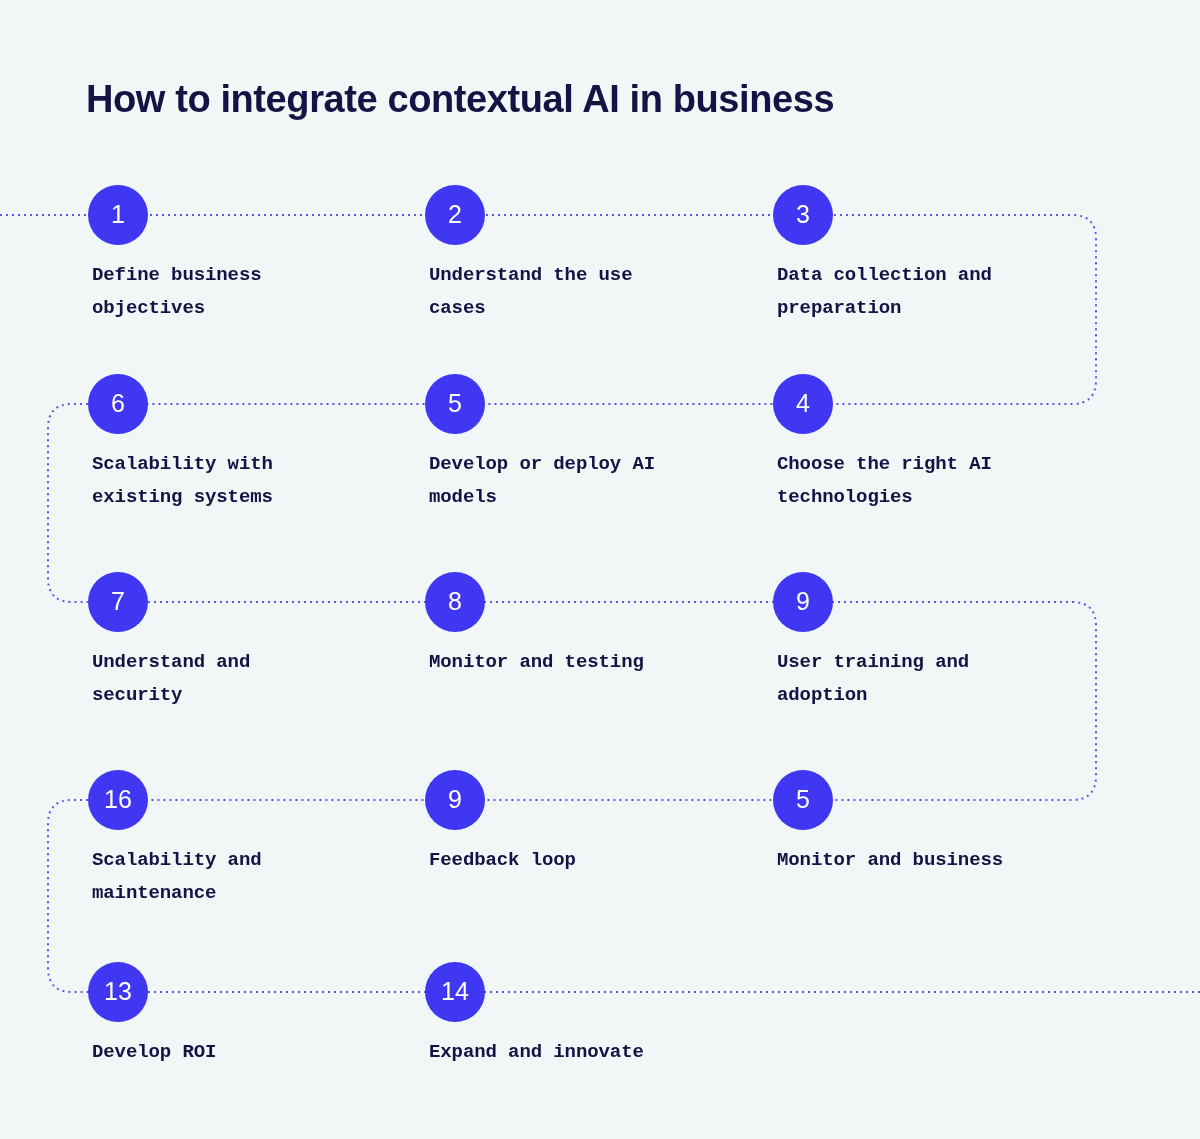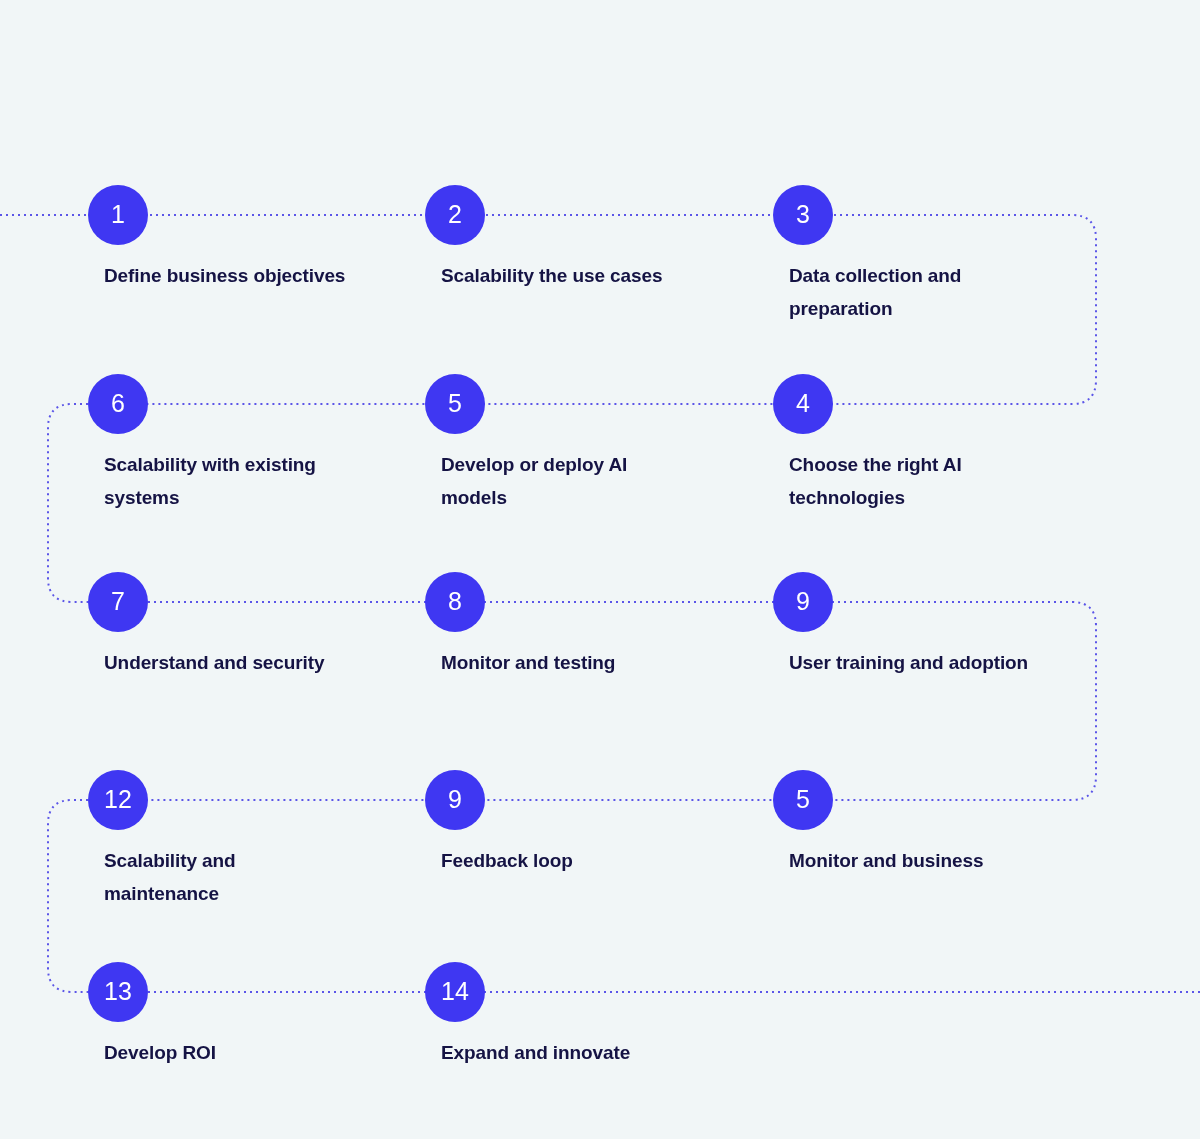--- a/index.html
+++ b/index.html
@@ -59,35 +59,37 @@
     font-weight: 500;
     display: flex;
     align-items: center;
     justify-content: center;
     line-height: 1;
     box-sizing: border-box;
   }
   .badge span { display: block; transform: translateY(-1px); }
   .step-label {
     position: absolute;
-    left: 16px;
+    left: 4px;
     top: 74px;
     width: 250px;
     font-size: 19px;
     font-weight: bold;
     line-height: 33px;
     color: #151344;
     letter-spacing: -0.1px;
+    font-family: Liberation Mono, monospace;
   }
 </style>
 </head>
 <body>
 
 <div id="root">
 
+  <div class="title">How to integrate contextual AI in business</div>
 
   <svg class="connectors" viewBox="0 0 1200 1139" width="1200" height="1139" xmlns="http://www.w3.org/2000/svg">
     <g fill="none" stroke="#5b55e8" stroke-width="2" stroke-linecap="butt" stroke-dasharray="2 4">
 
       <path d="M 0 215 L 1072 215 Q 1096 215 1096 239 L 1096 380 Q 1096 404 1072 404 L 118 404"></path>
 
       <path d="M 118 404 L 72 404 Q 48 404 48 428 L 48 578 Q 48 602 72 602 L 118 602"></path>
 
       <path d="M 118 602 L 1072 602 Q 1096 602 1096 626 L 1096 776 Q 1096 800 1072 800 L 118 800"></path>
 
@@ -100,21 +102,21 @@
   <div class="step" style="left:88px; top:185px;">
     <div class="badge">
         <span>1</span>
       </div>
     <div class="step-label">Define business objectives</div>
   </div>
   <div class="step" style="left:425px; top:185px;">
     <div class="badge">
         <span>2</span>
       </div>
-    <div class="step-label">Scalability the use cases</div>
+    <div class="step-label">Understand the use cases</div>
   </div>
   <div class="step" style="left:773px; top:185px;">
     <div class="badge">
         <span>3</span>
       </div>
     <div class="step-label">Data collection and preparation</div>
   </div>
 
   <div class="step" style="left:88px; top:374px;">
     <div class="badge">
@@ -149,21 +151,21 @@
   </div>
   <div class="step" style="left:773px; top:572px;">
     <div class="badge">
         <span>9</span>
       </div>
     <div class="step-label">User training and adoption</div>
   </div>
 
   <div class="step" style="left:88px; top:770px;">
     <div class="badge">
-        <span>12</span>
+        <span>16</span>
       </div>
     <div class="step-label">Scalability and maintenance</div>
   </div>
   <div class="step" style="left:425px; top:770px;">
     <div class="badge">
         <span>9</span>
       </div>
     <div class="step-label">Feedback loop</div>
   </div>
   <div class="step" style="left:773px; top:770px;">

